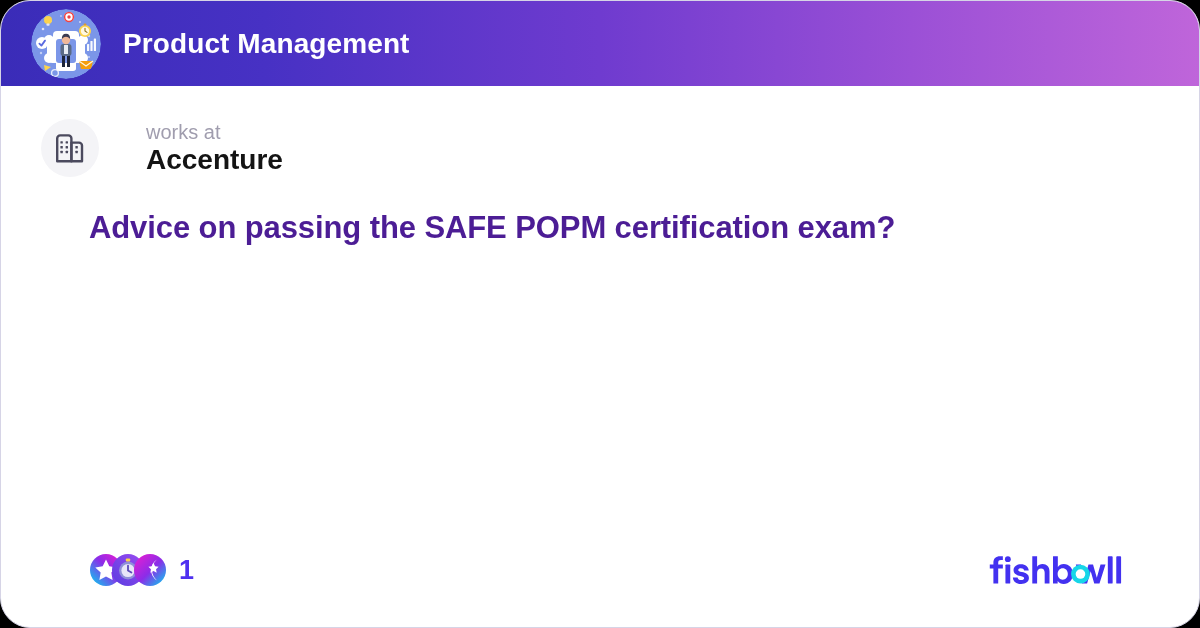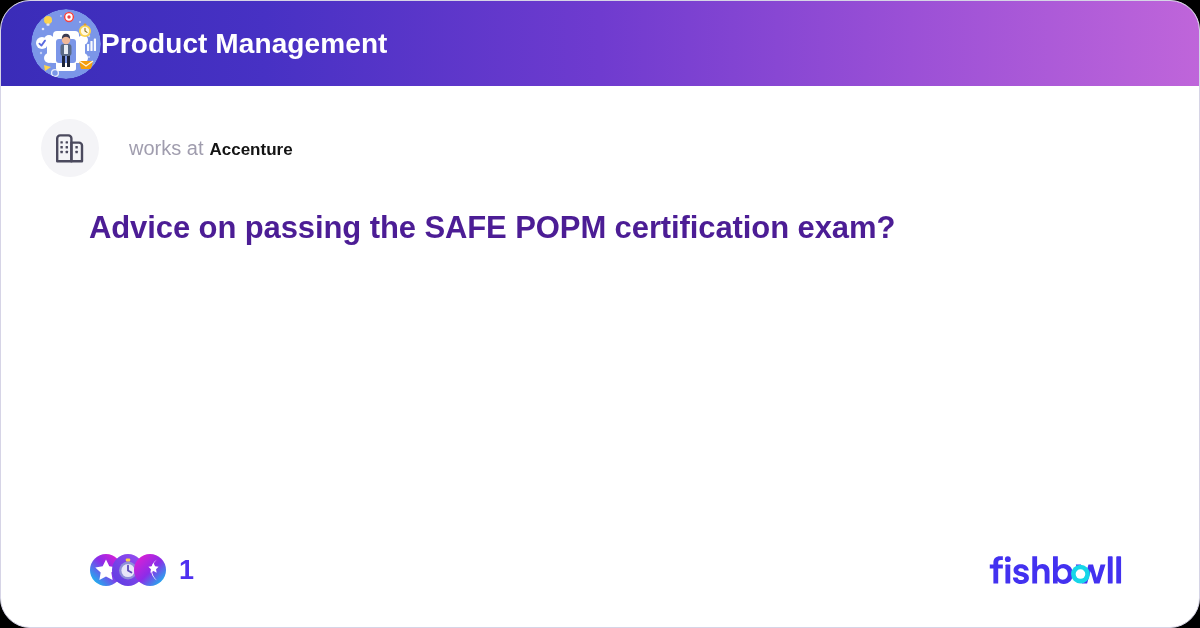--- a/index.html
+++ b/index.html
@@ -41,20 +41,21 @@
   #channel-avatar {
     width: 70px;
     height: 70px;
     border-radius: 50%;
     flex: 0 0 70px;
     overflow: hidden;
     display: block;
   }
 
   #channel-title {
+    margin-left: 22px;
     color: #ffffff;
     font-size: 28px;
     font-weight: bold;
     letter-spacing: 0.1px;
     white-space: nowrap;
   }
 
   
   #card-body {
     position: relative;
@@ -80,32 +81,33 @@
     display: flex;
     align-items: center;
     justify-content: center;
   }
 
   #author-meta {
     margin-left: 30px;
     display: flex;
     align-items: baseline;
     white-space: nowrap;
+    flex-direction: column;
   }
 
   .works-at-label {
     color: #a09dae;
     font-size: 20px;
     font-weight: normal;
   }
 
   .company-name {
-    margin-left: 6px;
+    margin-left: 17px;
     color: #141414;
-    font-size: 17px;
+    font-size: 28px;
     font-weight: bold;
   }
 
   
   #post-title {
     position: absolute;
     left: 88px;
     top: 122px;
     width: 1000px;
     color: #4c1d95;

